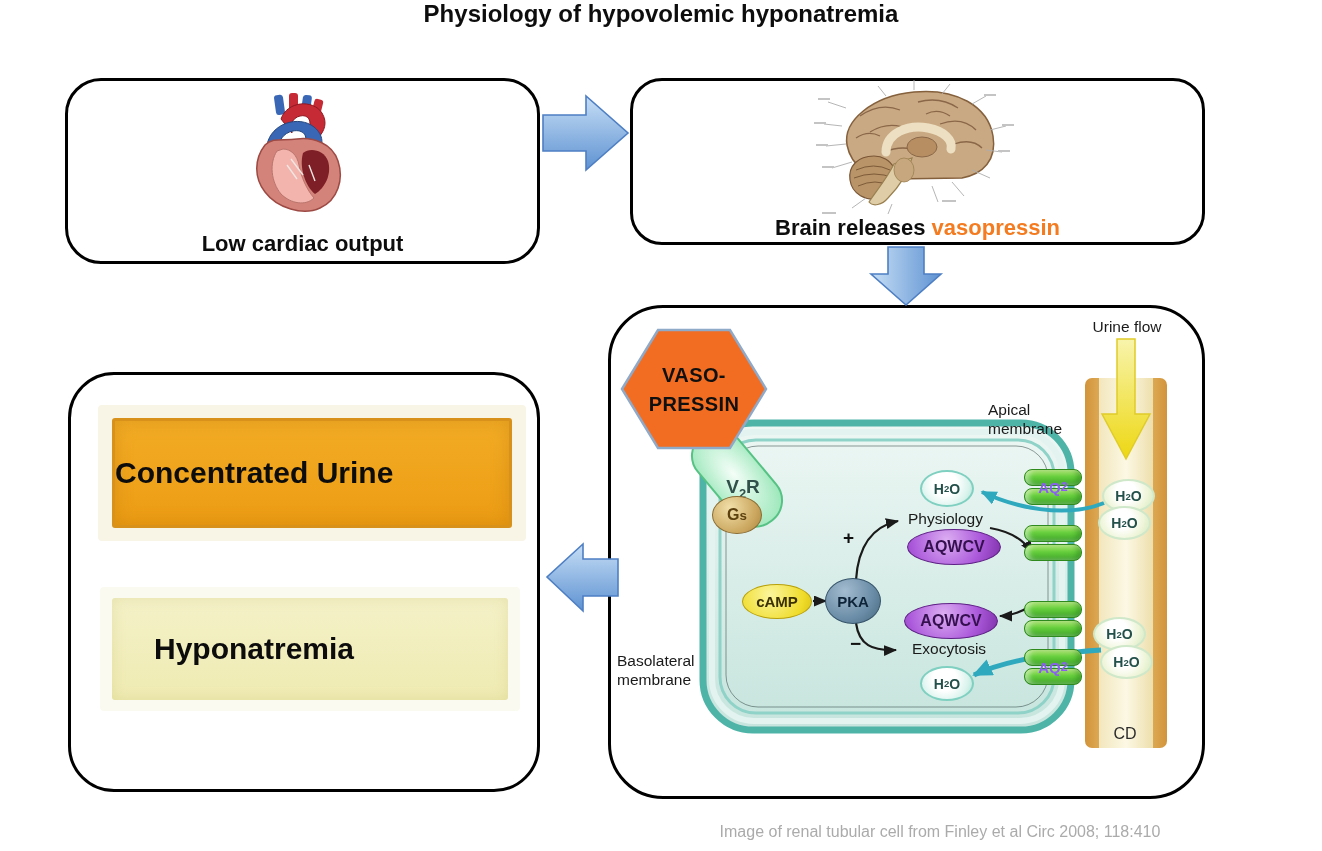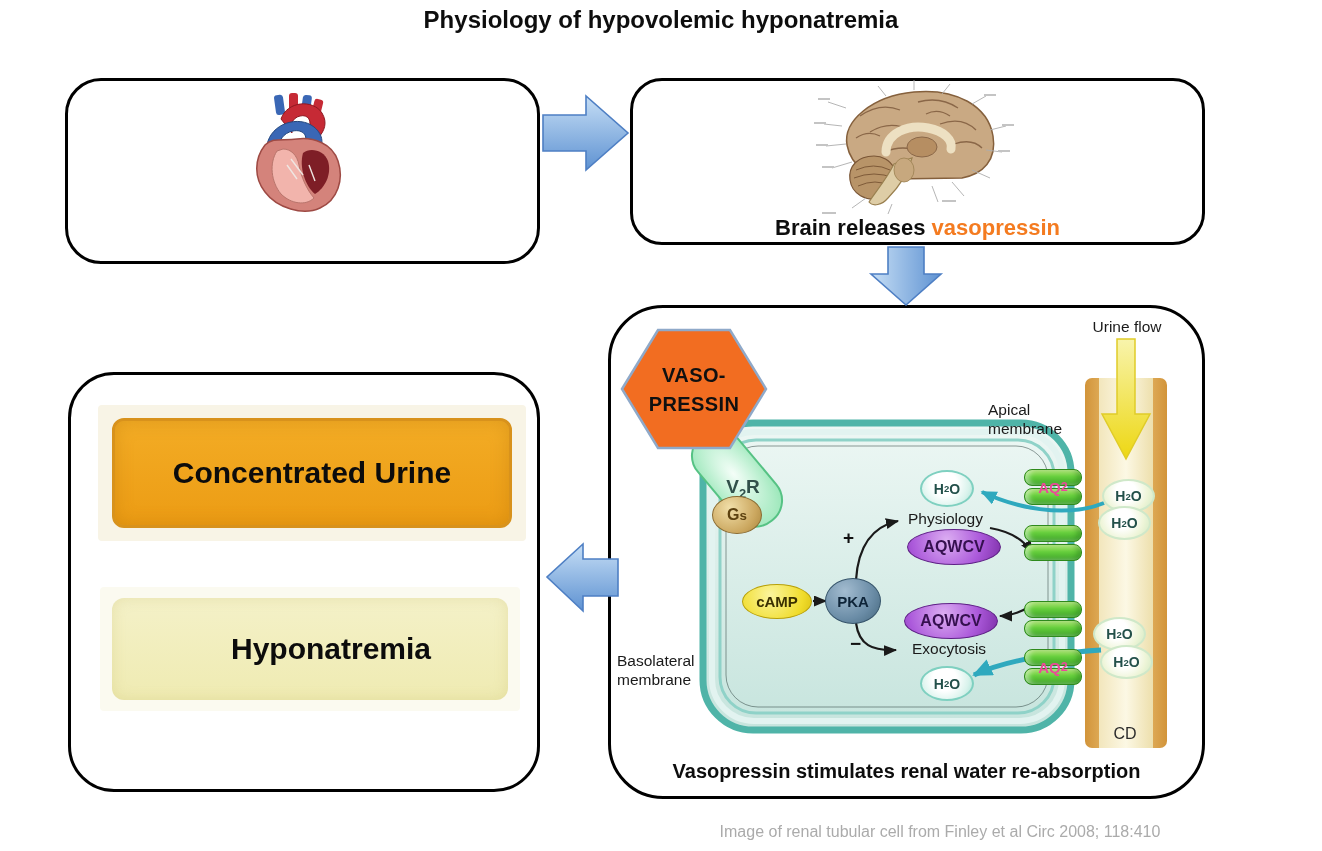--- a/index.html
+++ b/index.html
@@ -1,20 +1,20 @@
 <!DOCTYPE html>
 <html><head>
 <meta charset="utf-8">
 <style>
   html,body{margin:0;padding:0;background:#fff;}
   .page{position:relative;width:1322px;height:851px;background:#ffffff;overflow:hidden;
         font-family:"Liberation Sans","DejaVu Sans",sans-serif;color:#111;}
   .abs{position:absolute;}
 
-  .title{left:0;top:6px;width:1322px;font-size:24px;font-weight:bold;color:#0d0d0d;text-align:center;}
+  .title{left:0;top:0;width:1322px;font-size:24px;font-weight:bold;color:#0d0d0d;text-align:center;}
 
   .flowbox{border:3px solid #000;background:#fff;box-sizing:border-box;}
   .box-a{left:65px;top:78px;width:475px;height:186px;border-radius:36px;}
   .box-b{left:630px;top:78px;width:575px;height:167px;border-radius:32px;}
   .box-c{left:608px;top:305px;width:597px;height:494px;border-radius:55px;}
   .box-d{left:68px;top:372px;width:472px;height:420px;border-radius:46px;}
 
   .boxlabel{font-size:22px;font-weight:bold;color:#0d0d0d;text-align:center;}
   .lbl-cardiac{left:65px;top:231px;width:475px;}
   .lbl-brain{left:630px;top:215px;width:575px;}
@@ -55,41 +55,41 @@
   .h2o-d3{left:1093px;top:617px;} .h2o-d4{left:1100px;top:645px;}
 
   
   .chan{position:absolute;width:58px;display:flex;flex-direction:column;gap:2px;}
   .cyl{height:17px;border-radius:8px;border:1px solid #2e8a1c;box-sizing:border-box;
        background:linear-gradient(180deg,#aeea6d 0%, #66ce3d 45%, #3ca626 100%);
        box-shadow:inset 4px 0 5px rgba(255,255,255,.45), inset -4px 0 5px rgba(10,90,10,.3);}
   .chan-1{left:1024px;top:469px;} .chan-2{left:1024px;top:525px;}
   .chan-3{left:1024px;top:601px;} .chan-4{left:1024px;top:649px;}
   .aq2-label{position:absolute;width:58px;height:36px;display:flex;align-items:center;justify-content:center;
-       font-size:15px;font-weight:bold;color:#ec4899;}
+       font-size:15px;font-weight:bold;color:#8b5cf6;}
   .aq2-1{left:1024px;top:469px;} .aq2-2{left:1024px;top:649px;}
 
   .small{position:absolute;font-size:15.5px;color:#1a1a1a;}
   .lbl-exo{left:908px;top:510px;width:90px;text-align:left;}
   .lbl-endo{left:912px;top:640px;width:100px;text-align:left;}
   .sign{position:absolute;font-size:19px;font-weight:bold;color:#111;}
   .sign-plus{left:843px;top:527px;} .sign-minus{left:850px;top:633px;}
   .lbl-apical{left:988px;top:401px;width:95px;text-align:left;line-height:1.2;}
   .lbl-baso{left:617px;top:651px;width:110px;text-align:left;line-height:1.25;}
   .lbl-urine{left:1075px;top:318px;width:104px;text-align:center;}
   .lbl-cd{left:1100px;top:725px;width:50px;text-align:center;font-size:16px;color:#2c2c2c;}
   .lbl-v2r{left:712px;top:476px;width:62px;text-align:center;font-size:19px;font-weight:600;color:#31504a;}
 
   .cell-caption{left:620px;top:760px;width:573px;font-size:20px;font-weight:bold;text-align:center;color:#0d0d0d;}
 
   
   .halo{background:#f8f4e6;border-radius:4px;}
   .halo-1{left:98px;top:405px;width:428px;height:136px;}
   .halo-2{left:100px;top:587px;width:420px;height:124px;background:#fbfaf0;}
-  .bar{display:flex;align-items:center;justify-content:center;border-radius:12px;box-sizing:border-box;
+  .bar{display:flex;align-items:center;justify-content:flex-start;border-radius:3px;box-sizing:border-box;
        font-size:30px;font-weight:bold;color:#0c0c0c;text-align:center;}
   .bar-orange{left:112px;top:418px;width:400px;height:110px;
        background:linear-gradient(180deg,#F3AC25,#EC9C14);border:3px solid #d8921c;
        box-shadow:inset 0 0 18px rgba(160,100,0,.25);}
   .bar-pale{left:112px;top:598px;width:396px;height:102px;
        background:linear-gradient(180deg,#F4F1C8,#EFEBB2);
        box-shadow:inset 0 0 14px rgba(190,180,90,.25);padding-left:42px;}
 
   .footnote{left:690px;top:823px;width:500px;text-align:center;font-size:16px;color:#ababab;}
 </style>
@@ -227,20 +227,21 @@
     </g>
 
     <g fill="none" stroke="#2FA9BE">
       <path d="M1104,503 C1064,519 1014,507 982,492" stroke-width="4" marker-end="url(#mTeal)"></path>
       <path d="M1101,650 C1054,653 1008,659 974,675" stroke-width="5" marker-end="url(#mTeal)"></path>
     </g>
   </svg>
 
   <div class="abs title">Physiology of hypovolemic hyponatremia</div>
 
+  <div class="abs boxlabel lbl-cardiac">Low cardiac output</div>
 
   <div class="abs hex-text">
     <div>VASO-</div>
     <div>PRESSIN</div>
   </div>
 
   <div class="abs boxlabel lbl-brain"><span>Brain releases </span><span class="orange-word">vasopressin</span></div>
 
   <div class="small lbl-v2r"><span>V</span><sub>2</sub><span>R</span></div>
 
@@ -323,21 +324,20 @@
     <div>Apical</div>
     <div>membrane</div>
   </div>
   <div class="small lbl-baso">
     <div>Basolateral</div>
     <div>membrane</div>
   </div>
   <div class="small lbl-urine">Urine flow</div>
   <div class="small lbl-cd">CD</div>
 
-  <div class="abs cell-caption">Vasopressin stimulates renal water re-absorption</div>
 
   <div class="abs halo halo-1"></div>
   <div class="abs bar bar-orange">
       <span>Concentrated Urine</span>
     </div>
   <div class="abs halo halo-2"></div>
   <div class="abs bar bar-pale">
       <span>Hyponatremia</span>
     </div>
 

